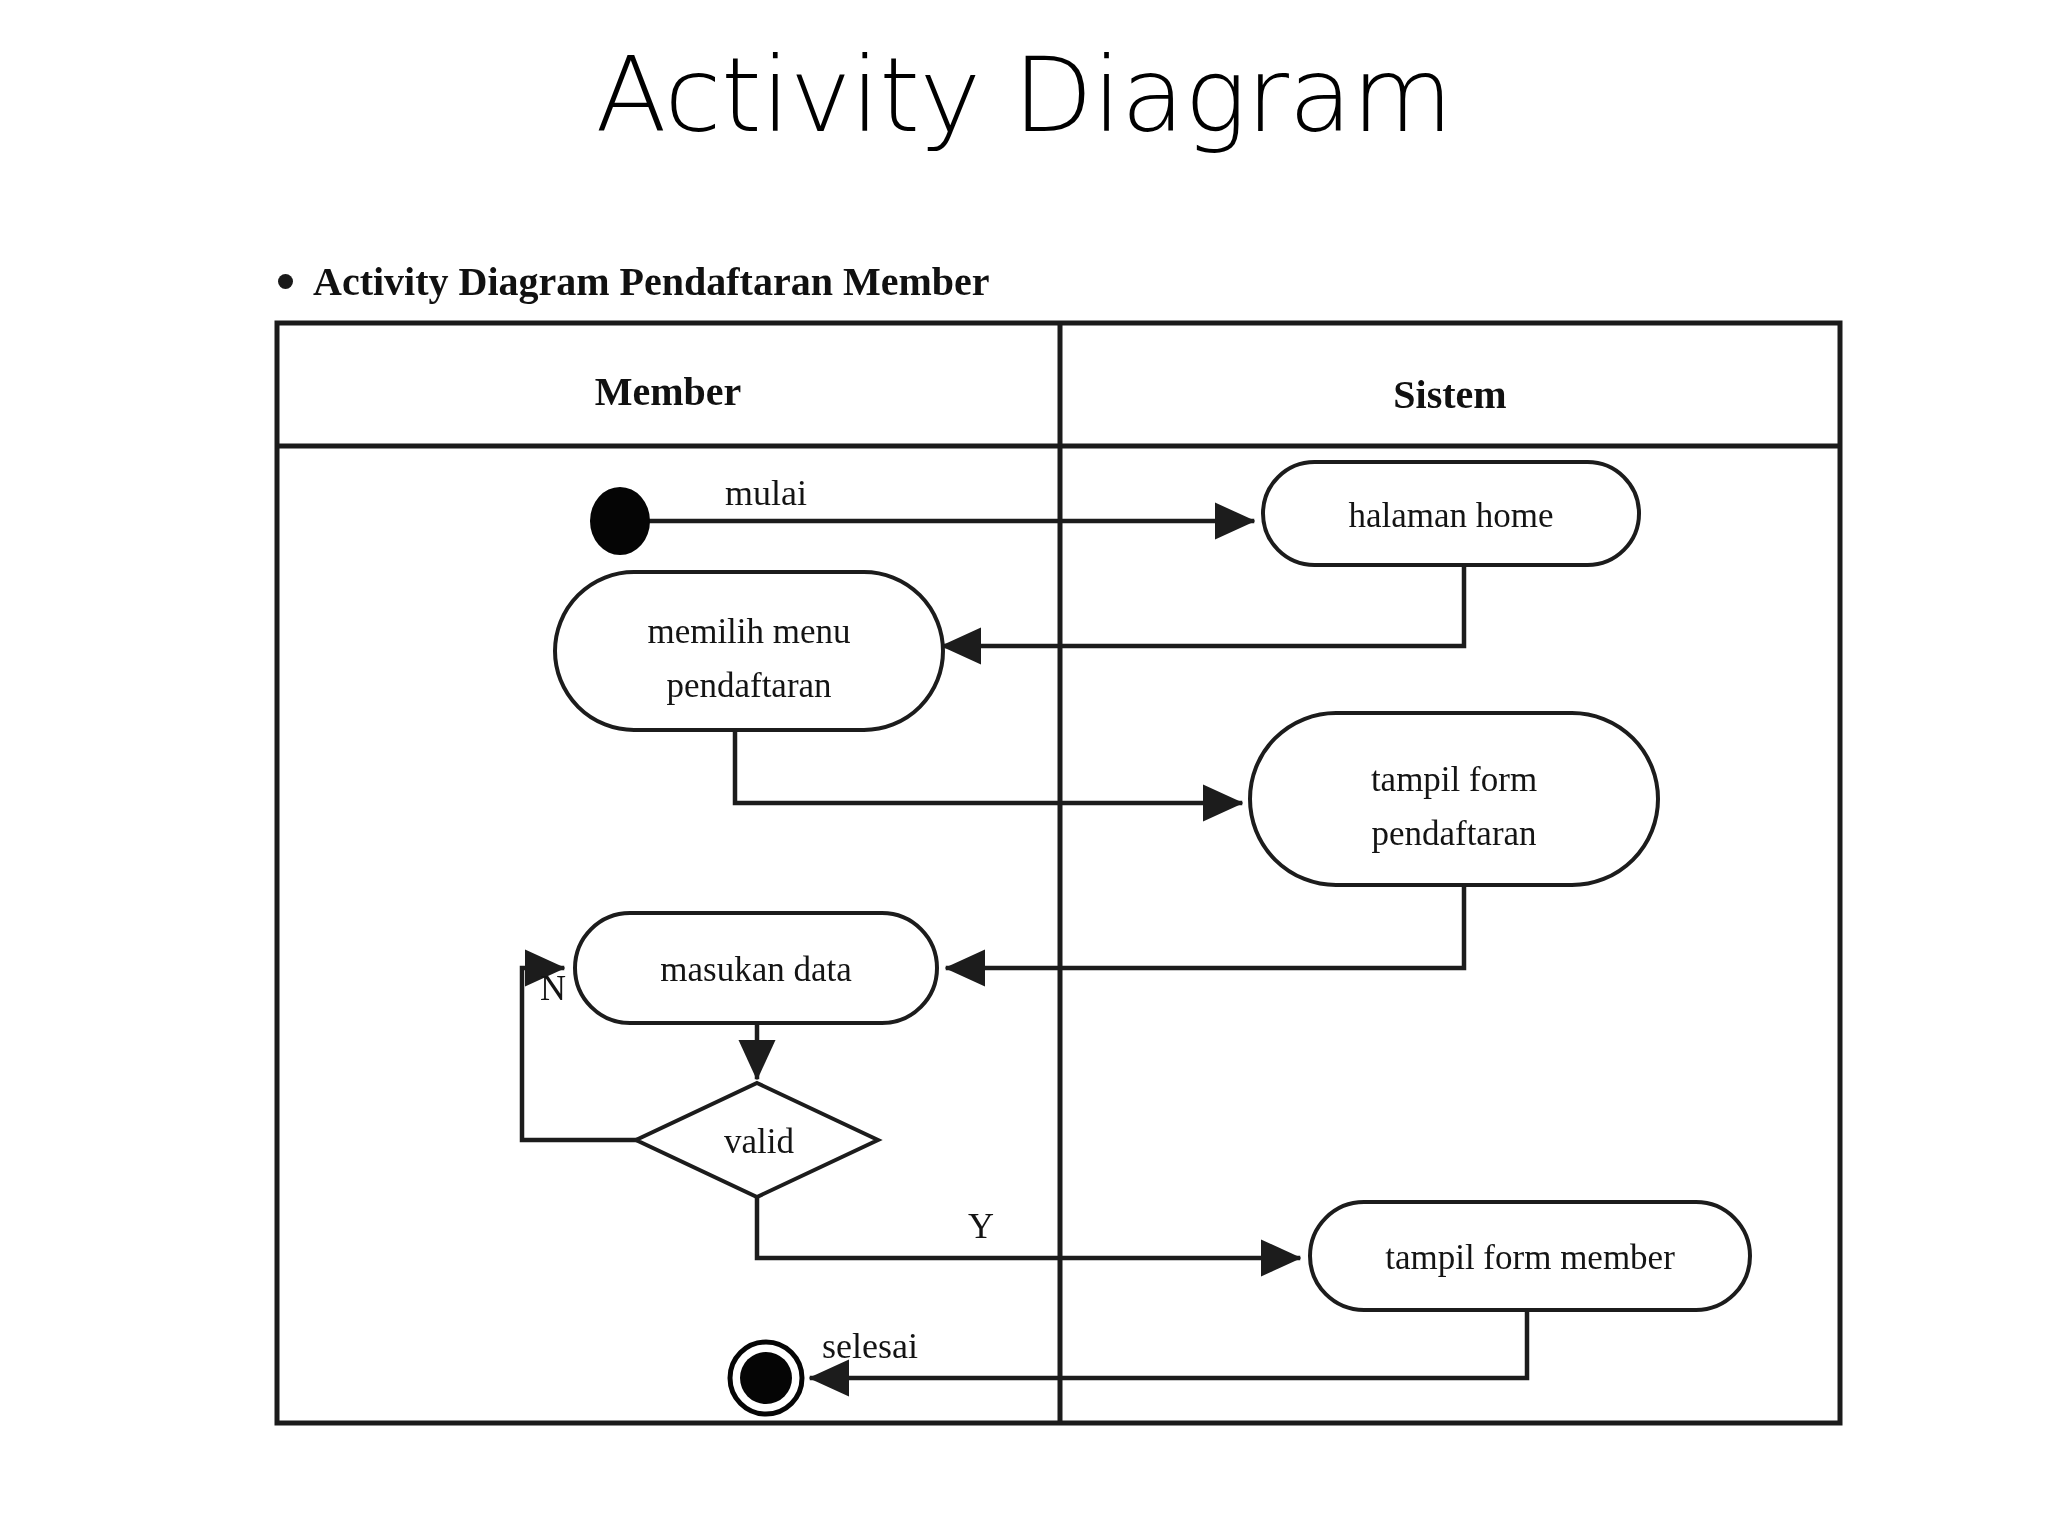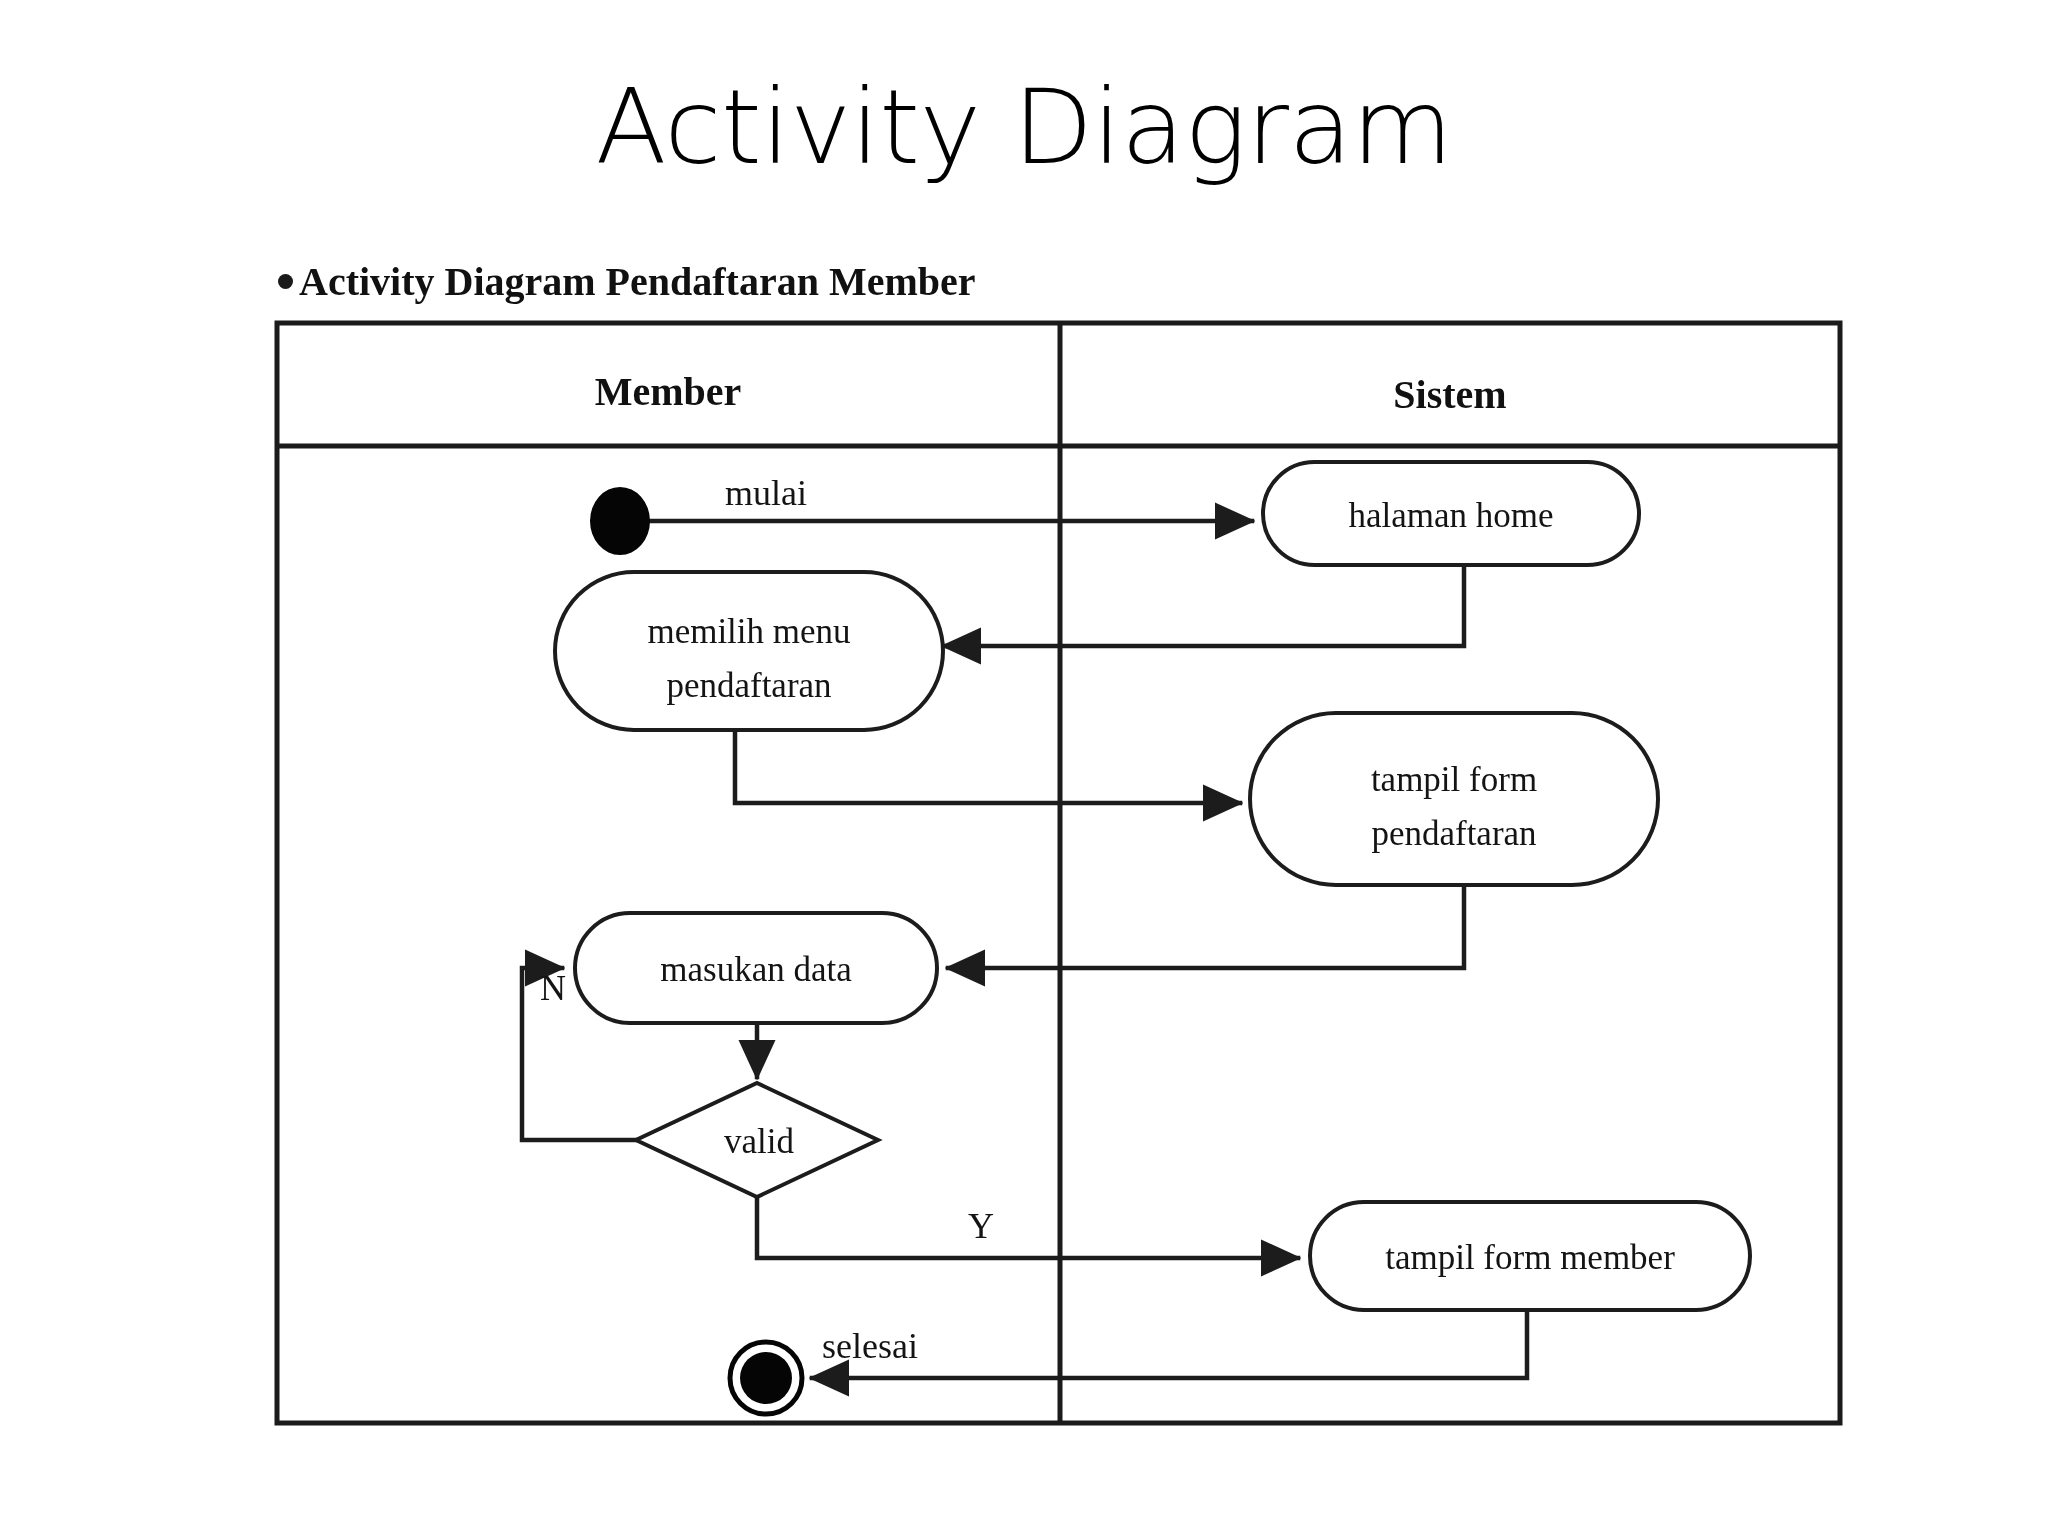--- a/index.html
+++ b/index.html
@@ -22,31 +22,30 @@
     left: 0;
     width: 2048px;
     text-align: center;
     font-family: "DejaVu Sans", sans-serif;
     font-weight: 300;
     font-size: 104px;
     line-height: 1.1;
     color: #000000;
     letter-spacing: -0.5px;
     white-space: nowrap;
-    margin-top: 32px;
   }
 
   
   #bullet-heading {
     position: absolute;
     top: 258px;
     left: 278px;
     display: flex;
     align-items: center;
-    gap: 6px;
+    gap: 20px;
   }
   #bullet-heading .bullet-dot {
     width: 15px;
     height: 15px;
     border-radius: 50%;
     background: #1a1a1a;
     flex: 0 0 auto;
   }
   #bullet-heading .bullet-text {
     font-family: "Liberation Serif", serif;

